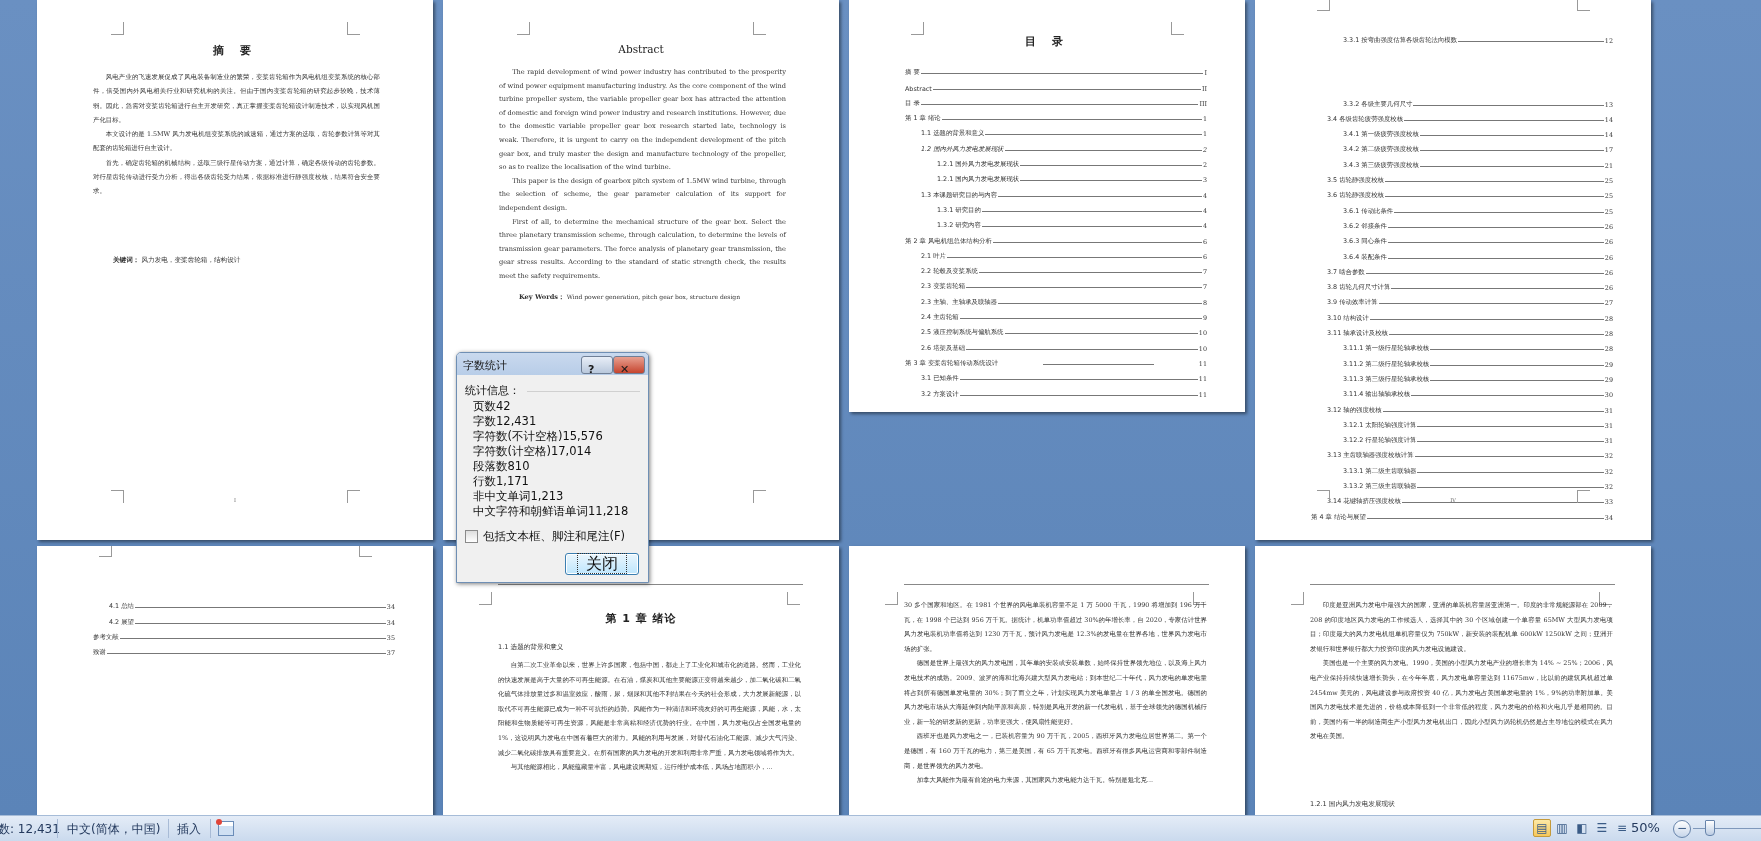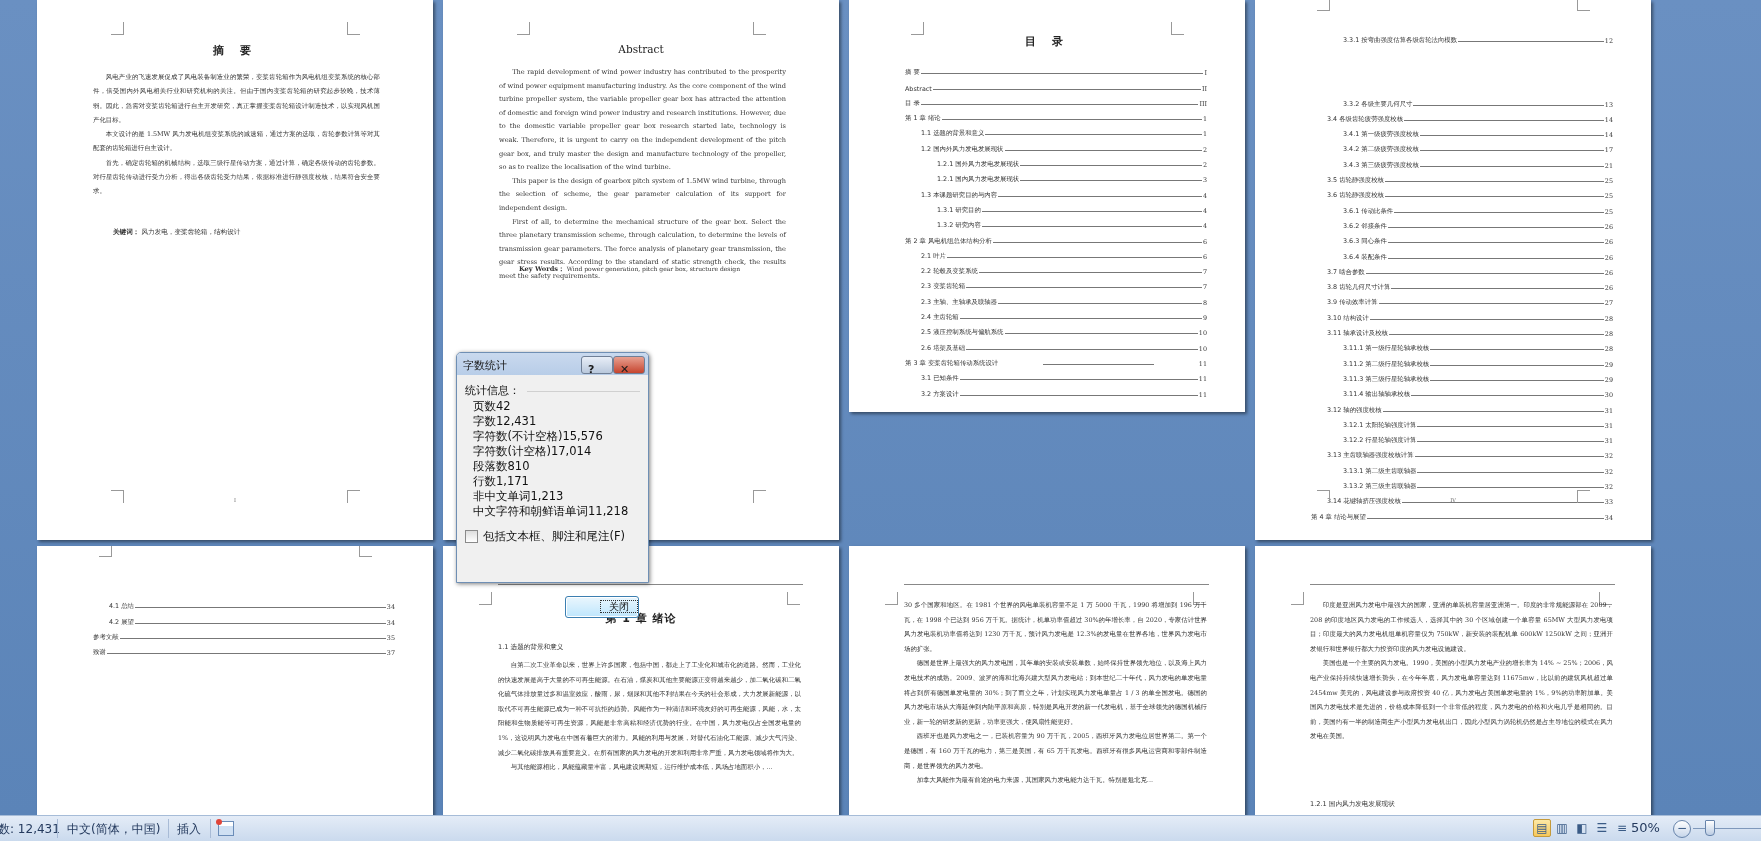--- a/index.html
+++ b/index.html
@@ -15,21 +15,21 @@
   }
   .crop { position:absolute; width:12px; height:12px; border-color:#999; border-style:solid; }
   .crop.tl { border-width:0 1px 1px 0; }
   .crop.tr { border-width:0 0 1px 1px; }
   .crop.bl { border-width:1px 1px 0 0; }
   .crop.br { border-width:1px 0 0 1px; }
   .pg-title { position:absolute; left:0; right:0; text-align:center; font-weight:bold; font-size:11px; letter-spacing:6px; font-family:"DejaVu Sans", sans-serif; }
   .para { position:absolute; font-size:6.4px; line-height:14.3px; text-align:justify; color:#333; }
   .para p { margin:0; text-indent:2em; }
   .en p { font-size:6.6px; }
-  .kw { position:absolute; font-size:6.6px; color:#333; }
+  .kw { position:absolute; font-size:6.6px; color:#333;margin-top:28px; }
   .kw b { font-weight:bold; }
   .pnum { position:absolute; left:0; right:0; text-align:center; font-size:5px; color:#666; }
   .toc { position:absolute; font-size:6.4px; color:#333; font-family:"DejaVu Sans", sans-serif; }
   .toc-row { display:flex; align-items:flex-end; height:15.3px; }
   .toc-row .t { white-space:nowrap; }
   .toc-row .d { flex:1; border-bottom:1px solid #777; margin:0 1px 3px 1px; }
   .toc-row .n { white-space:nowrap; font-family:"DejaVu Serif", serif; }
   .hr { position:absolute; height:1px; background:#888; }
   .sec-h { position:absolute; font-size:6.6px; color:#333; font-family:"DejaVu Sans", sans-serif; }
   
@@ -42,21 +42,21 @@
   .dlg-title span { position:absolute; left:6px; top:5px; font-size:11px; color:#1a1a1a; }
   .dlg-btn { position:absolute; top:3px; height:16px; border-radius:3px; border:1px solid #6f7f96; font-size:10px; text-align:center; line-height:15px; color:#fff; }
   .dlg-help { left:124px; width:30px; background:linear-gradient(#e8eef7,#b9c8dc); color:#2d3d58; font-weight:bold; }
   .dlg-close { left:156px; width:30px; background:linear-gradient(#e8a090,#c6452f); font-weight:bold; }
   .dlg-section { position:absolute; left:8px; top:30px; font-size:11px; color:#111; }
   .dlg-sep { position:absolute; left:70px; right:8px; top:38px; height:1px; background:#d0d0d0; }
   .stats { position:absolute; left:16px; top:46px; width:166px; font-size:11.5px; color:#111; }
   .stat { display:flex; justify-content:flex-start; height:15px; line-height:15px; }
   .chk { position:absolute; left:8px; top:176px; display:flex; align-items:center; font-size:11.5px; color:#111; }
   .chk .box { width:11px; height:11px; border:1px solid #8a8a8a; background:linear-gradient(#ddd,#fff); margin-right:5px; }
-  .ok { position:absolute; left:108px; top:200px; width:72px; height:20px; border:1px solid #3c7fb1; border-radius:3px; background:linear-gradient(#eaf6fd,#bee6fd); font-size:10px; text-align:right; line-height:19px; color:#111; box-shadow: inset 0 0 0 1px #fff; margin-top: 43px; }
+  .ok { position:absolute; left:108px; top:200px; width:72px; height:20px; border:1px solid #3c7fb1; border-radius:3px; background:linear-gradient(#eaf6fd,#bee6fd); font-size:16px; text-align:center; line-height:19px; color:#111; box-shadow: inset 0 0 0 1px #fff; }
   .ok span { border:1px dotted #333; padding:0 8px; }
   
   .statusbar { position:absolute; left:0; top:815px; width:1761px; height:26px; background:linear-gradient(#e4ecf7,#c9d9ed); border-top:1px solid #a6bcd8; font-family:"DejaVu Sans", sans-serif; font-size:12px; color:#243a5e; }
   .sb-item { position:absolute; top:5px; white-space:nowrap; }
   .sb-sep { position:absolute; top:3px; width:1px; height:19px; background:#a8bbd6; }
   .view-btn { position:absolute; top:3px; width:18px; height:18px; border-radius:2px; font-size:12px; text-align:center; line-height:18px; color:#3a5b86; }
   .view-btn.active { background:linear-gradient(#fde9a6,#f7c85b); border:1px solid #c59a3a; width:16px; height:16px; line-height:16px; }
   .zoom-minus { position:absolute; left:1673px; top:4px; width:16px; height:16px; border-radius:50%; border:1px solid #6784ab; background:linear-gradient(#fff,#c7d6ea); font-size:12px; line-height:14px; text-align:center; color:#3a5b86; }
   .zoom-track { position:absolute; left:1693px; top:12px; width:68px; height:1px; background:#7f98bb; }
   .zoom-thumb { position:absolute; left:1705px; top:4px; width:8px; height:14px; background:linear-gradient(#fff,#bccde4); border:1px solid #6784ab; border-radius:1px 1px 4px 4px; }
@@ -123,21 +123,21 @@
         <div class="toc-row" style="padding-left: 0px;">
           <span class="t">第 1 章 绪论</span>
           <span class="d"></span>
           <span class="n">1</span>
         </div>
         <div class="toc-row" style="padding-left: 16px;">
           <span class="t">1.1 选题的背景和意义</span>
           <span class="d"></span>
           <span class="n">1</span>
         </div>
-        <div class="toc-row" style="padding-left: 16px;">
+        <div class="toc-row" style="padding-left: 16px; font-style: italic;">
           <span class="t">1.2 国内外风力发电发展现状</span>
           <span class="d"></span>
           <span class="n">2</span>
         </div>
         <div class="toc-row" style="padding-left: 32px;">
           <span class="t">1.2.1 国外风力发电发展现状</span>
           <span class="d"></span>
           <span class="n">2</span>
         </div>
         <div class="toc-row" style="padding-left: 32px;">

